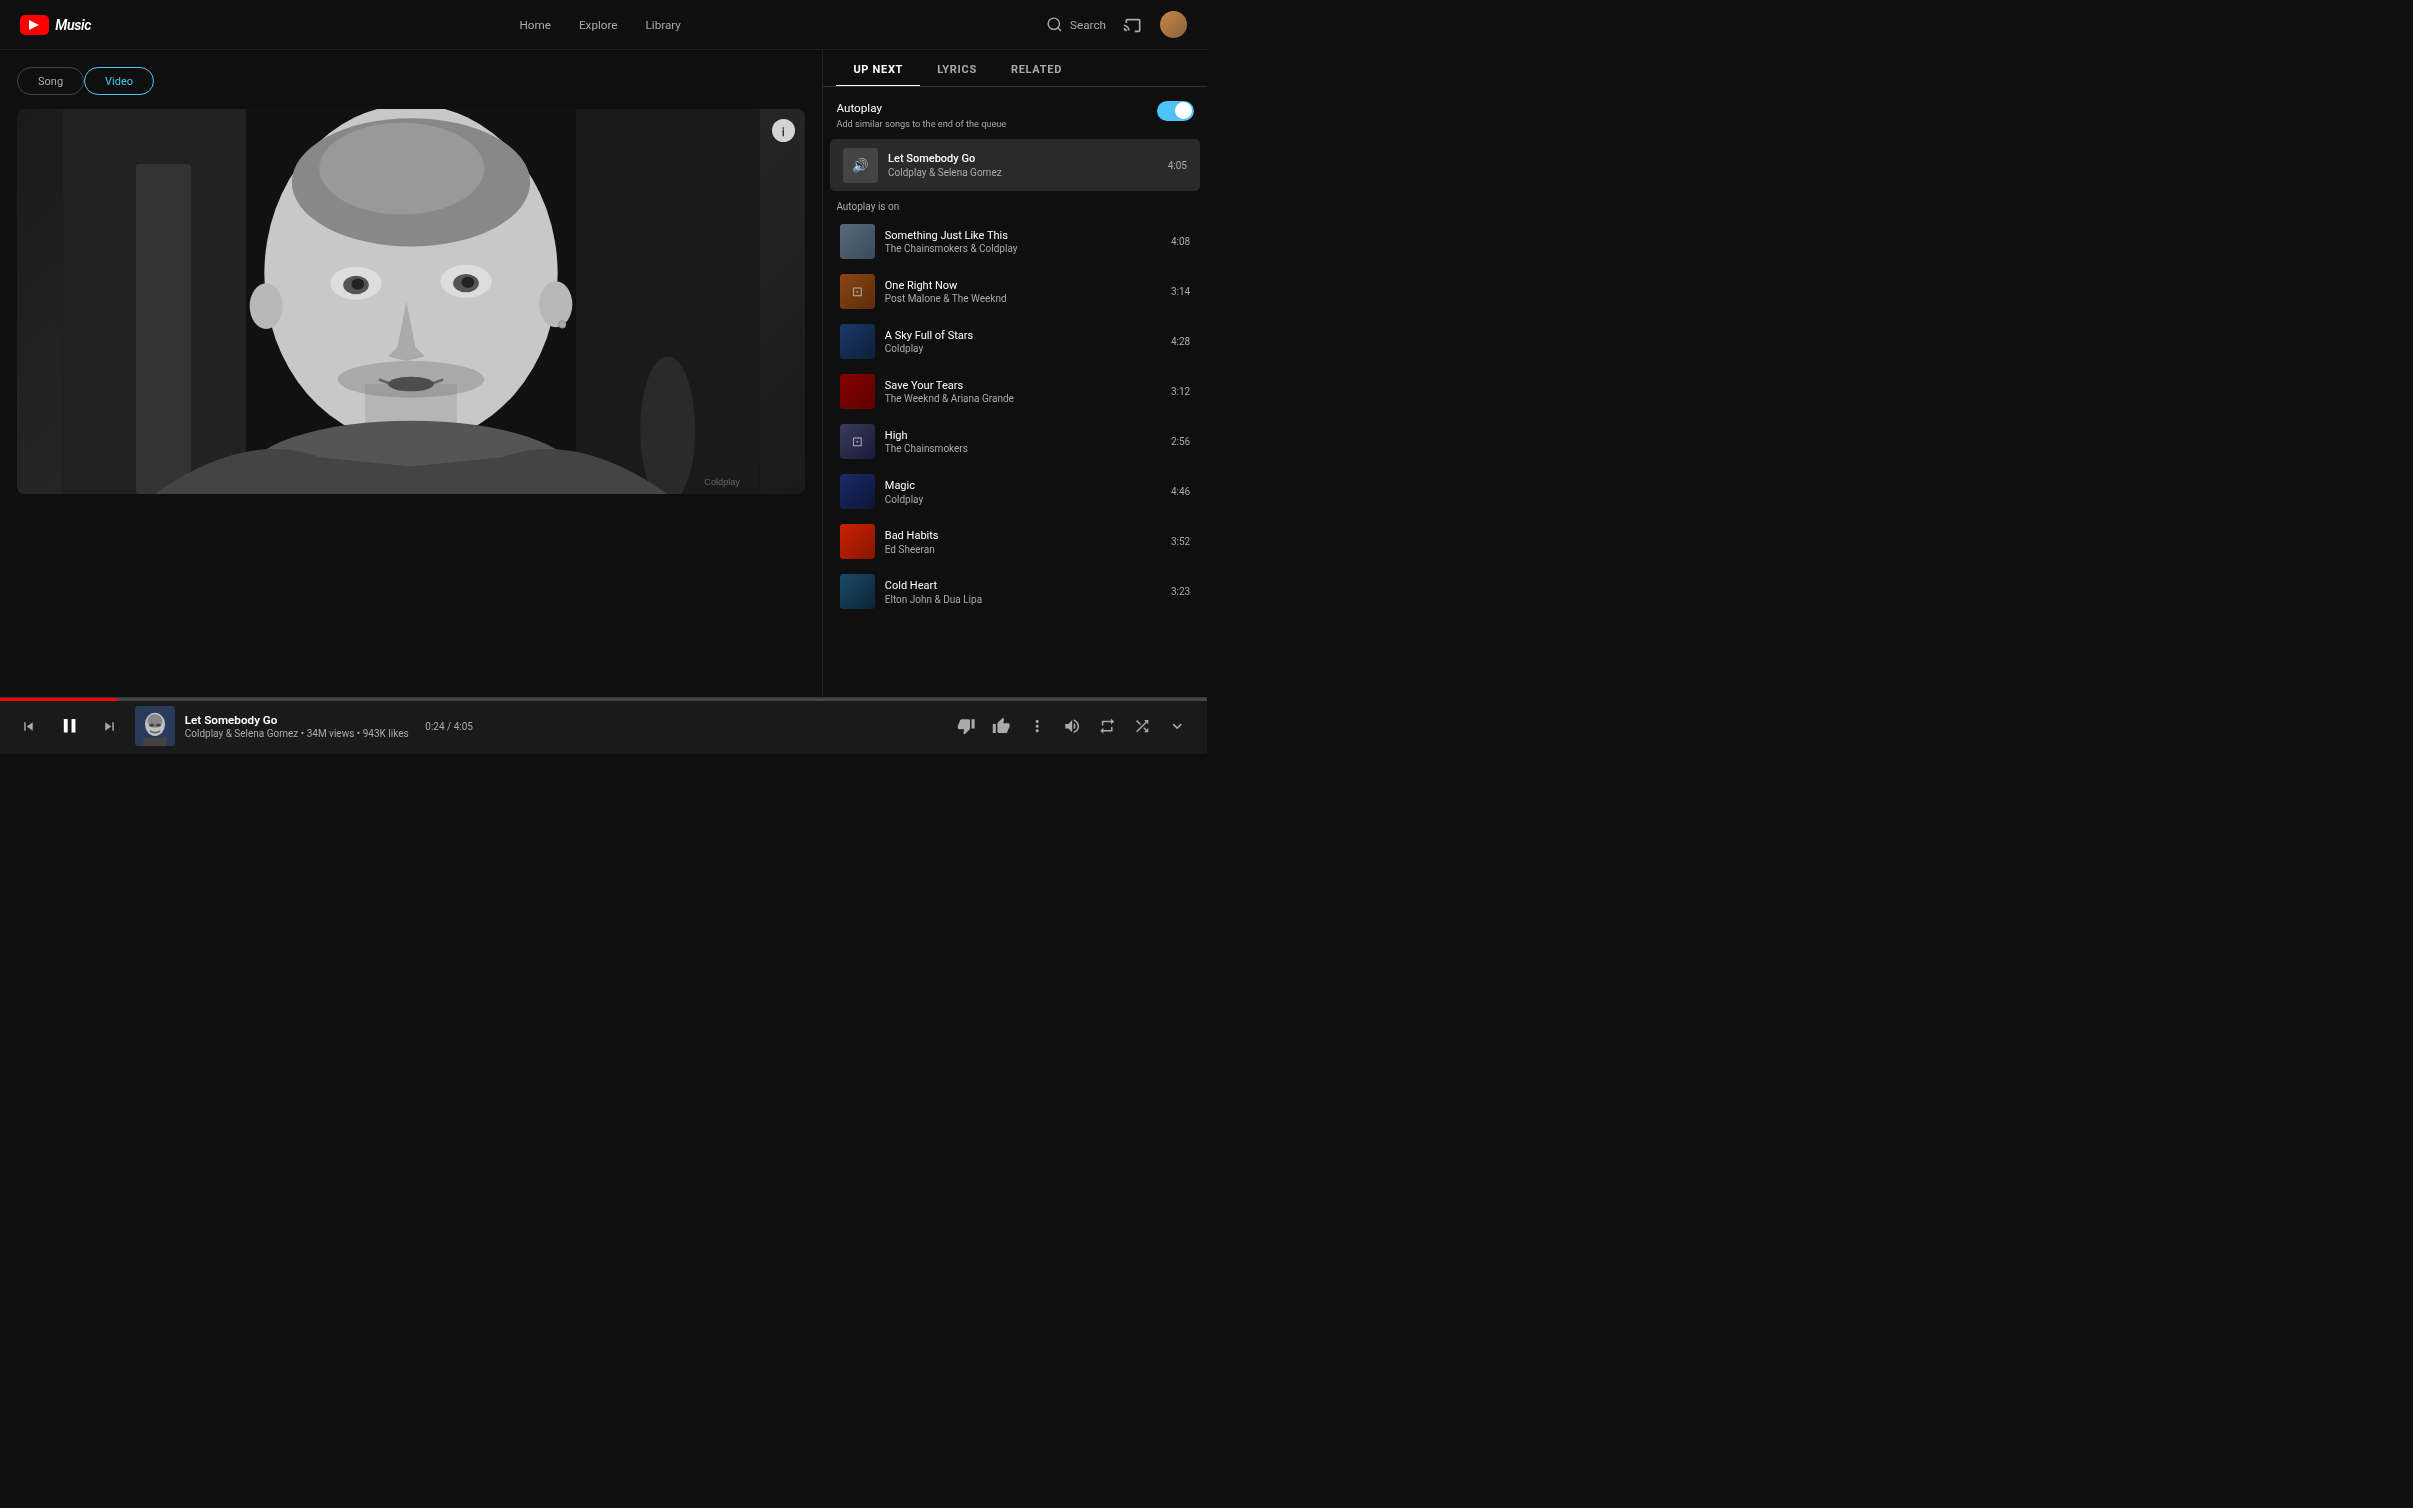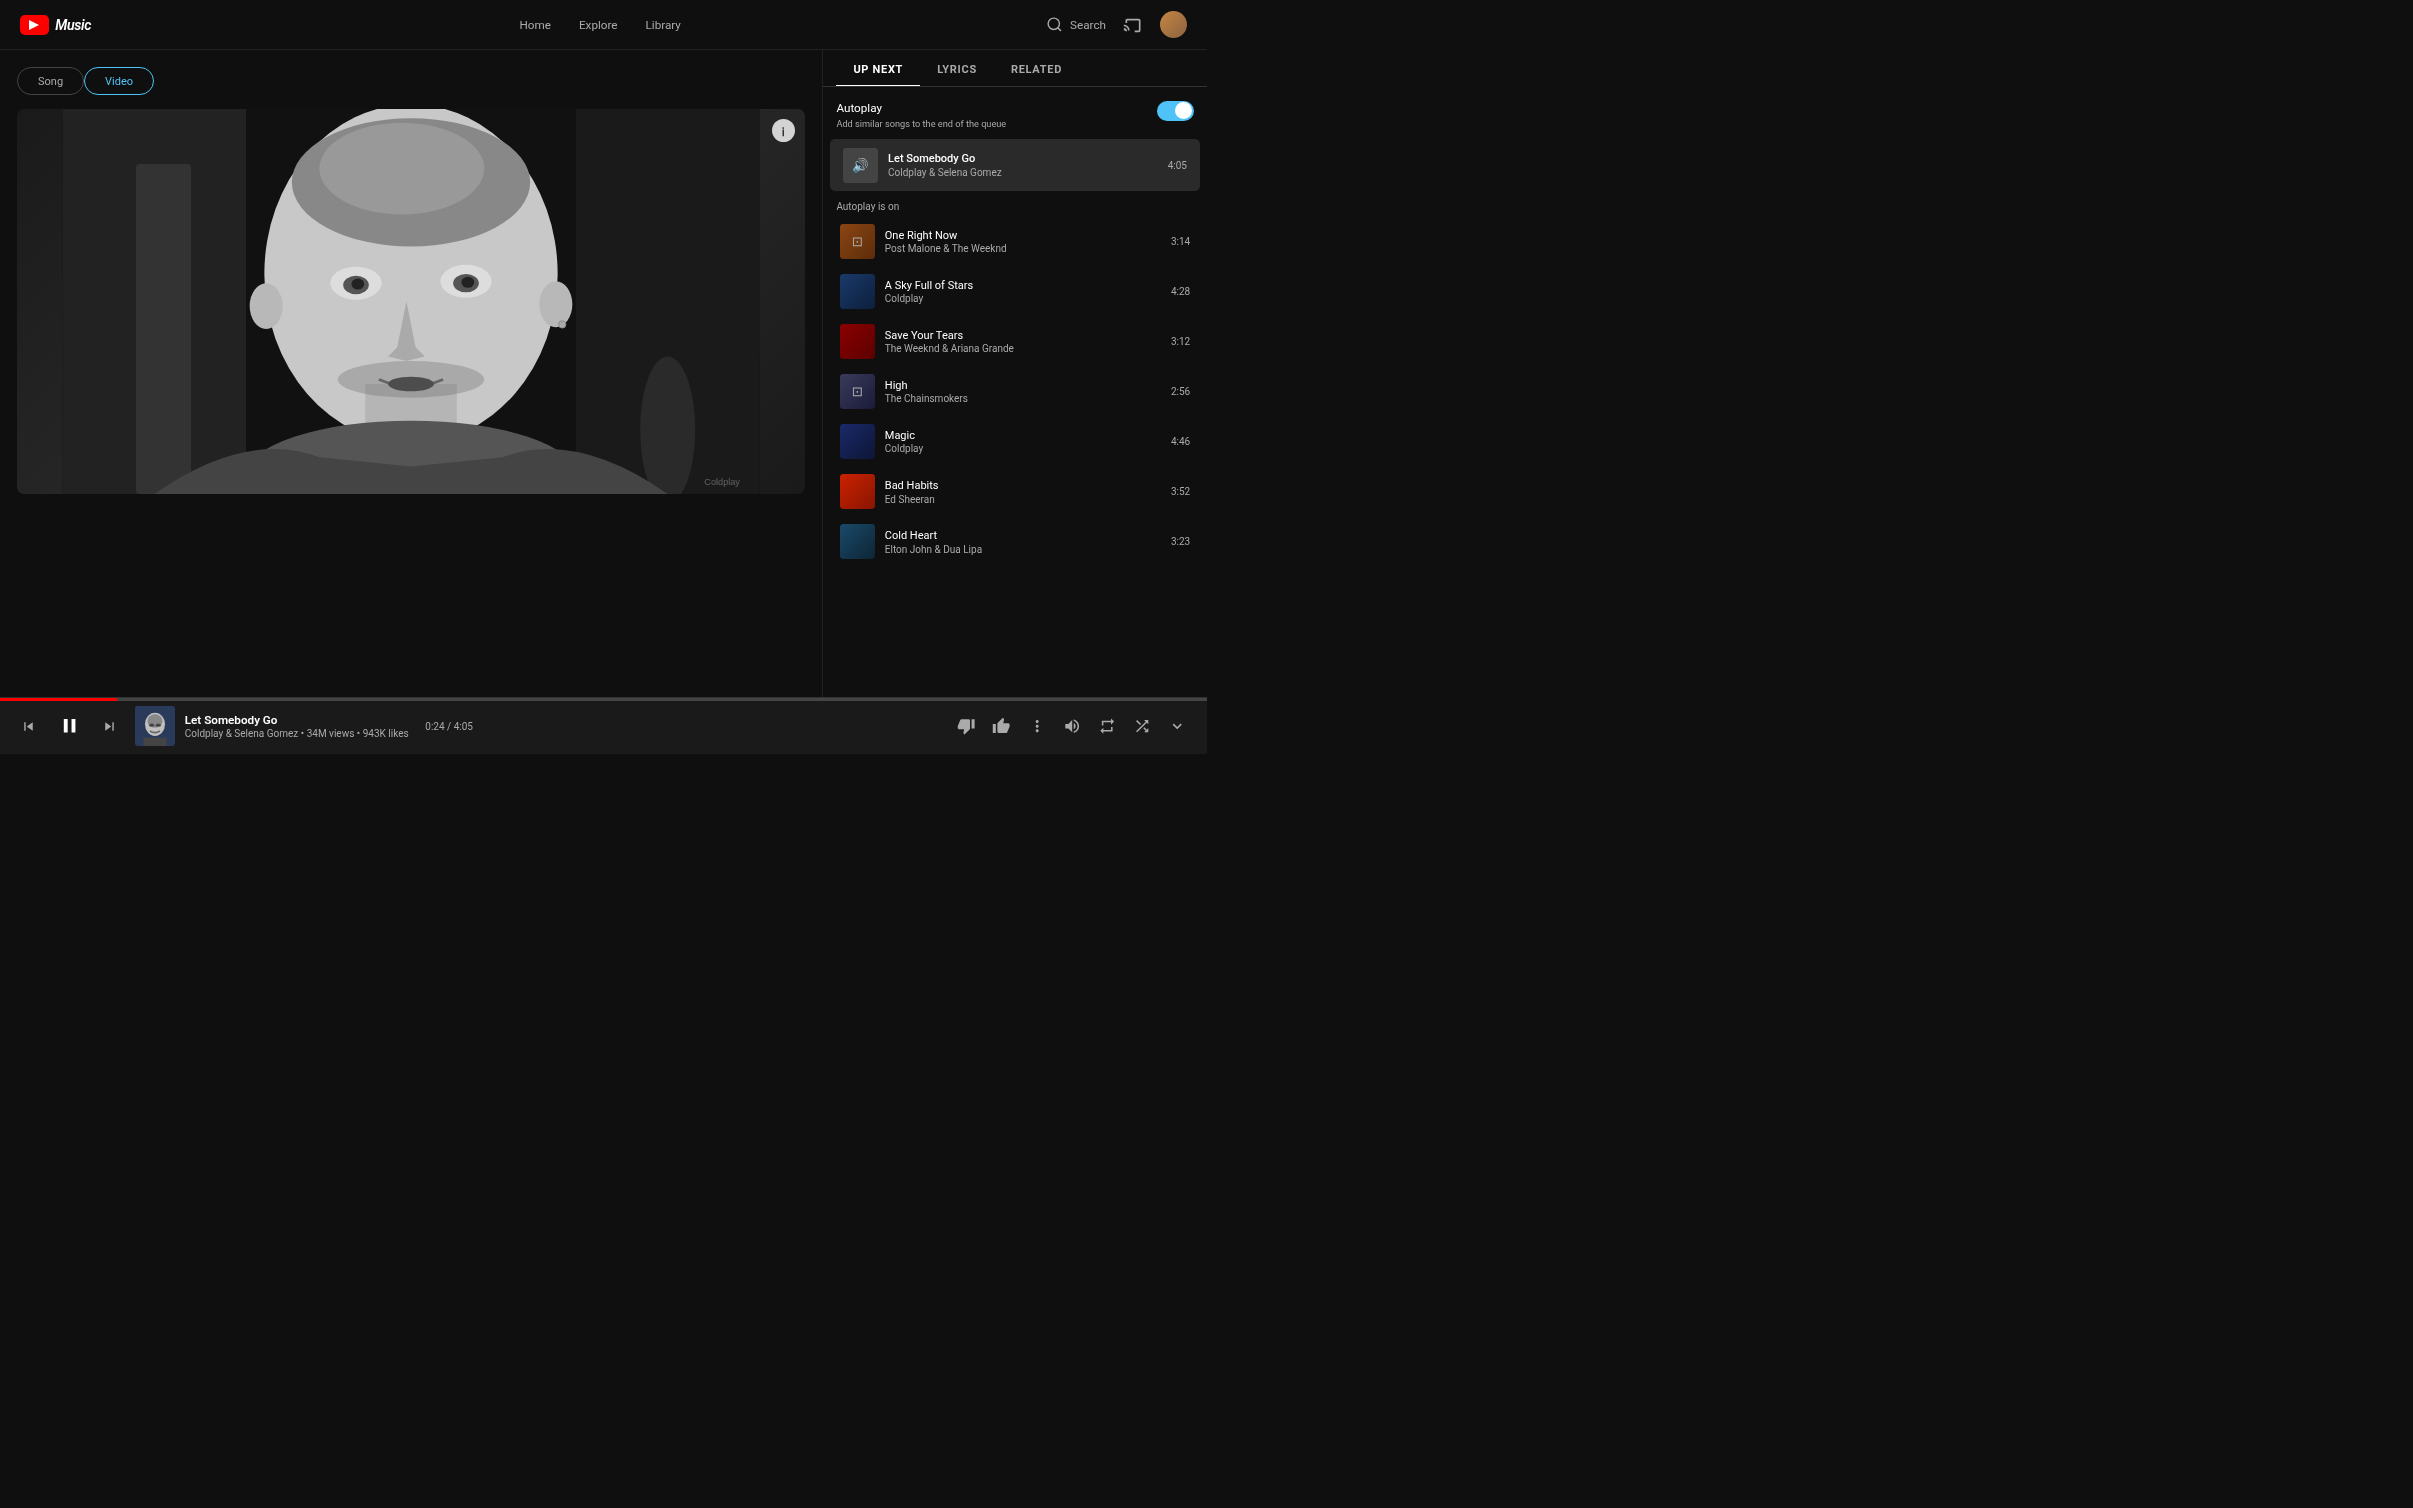--- a/index.html
+++ b/index.html
@@ -583,20 +583,30 @@
         <div class="track-info">
           <div class="track-title">Let Somebody Go</div>
           <div class="track-artist">Coldplay &amp; Selena Gomez</div>
         </div>
         <div class="track-duration">4:05</div>
       </div>
 
       <div class="autoplay-on-label">Autoplay is on</div>
 
       <div id="queue-list">
+          <div class="queue-item">
+    <div class="queue-thumb thumb-chainsmokers">
+      
+    </div>
+    <div class="queue-track-info">
+      <div class="queue-title">Something Just Like This</div>
+      <div class="queue-artist">The Chainsmokers &amp; Coldplay</div>
+    </div>
+    <div class="queue-duration">4:08</div>
+  </div>
           <div class="queue-item">
     <div class="queue-thumb thumb-postmalone">
       <span style="font-size:13.4px;color:#aaa;">⊡</span>
     </div>
     <div class="queue-track-info">
       <div class="queue-title">One Right Now</div>
       <div class="queue-artist">Post Malone &amp; The Weeknd</div>
     </div>
     <div class="queue-duration">3:14</div>
   </div>

